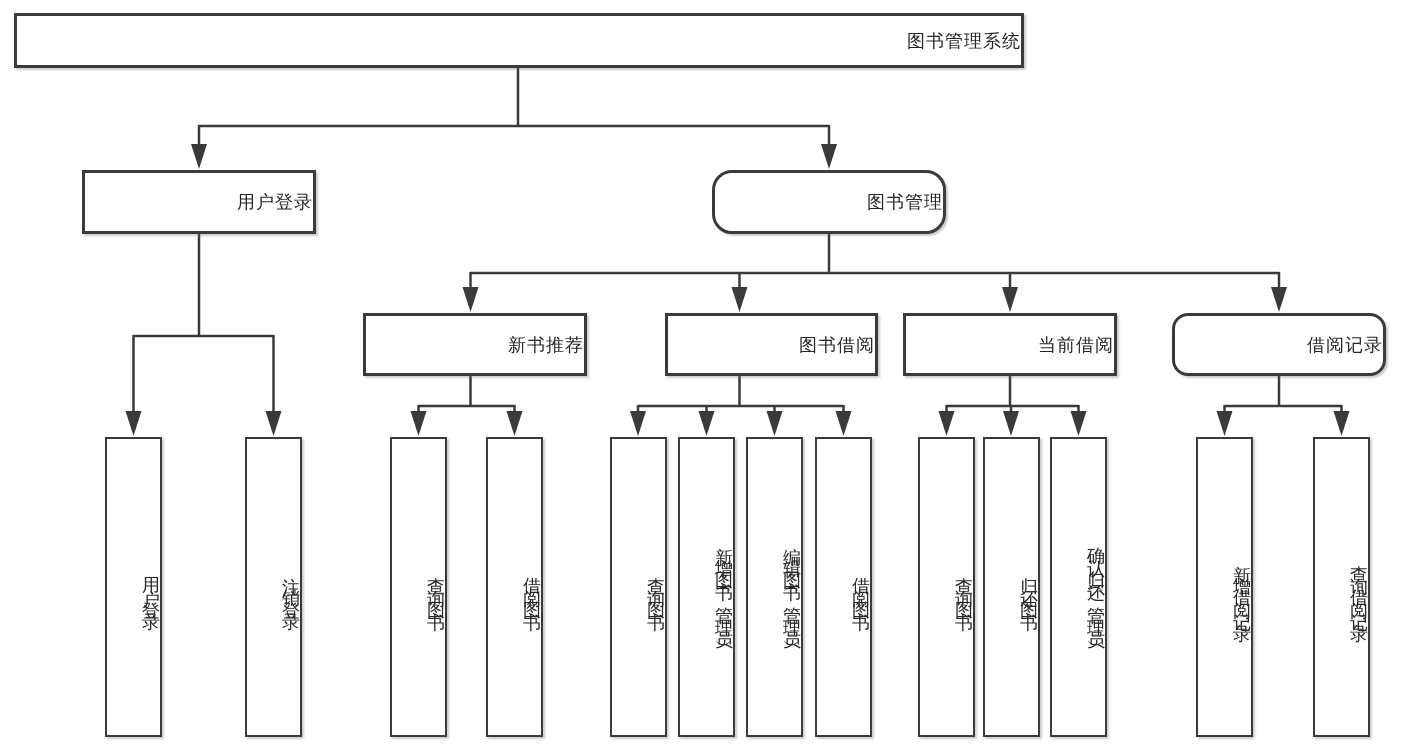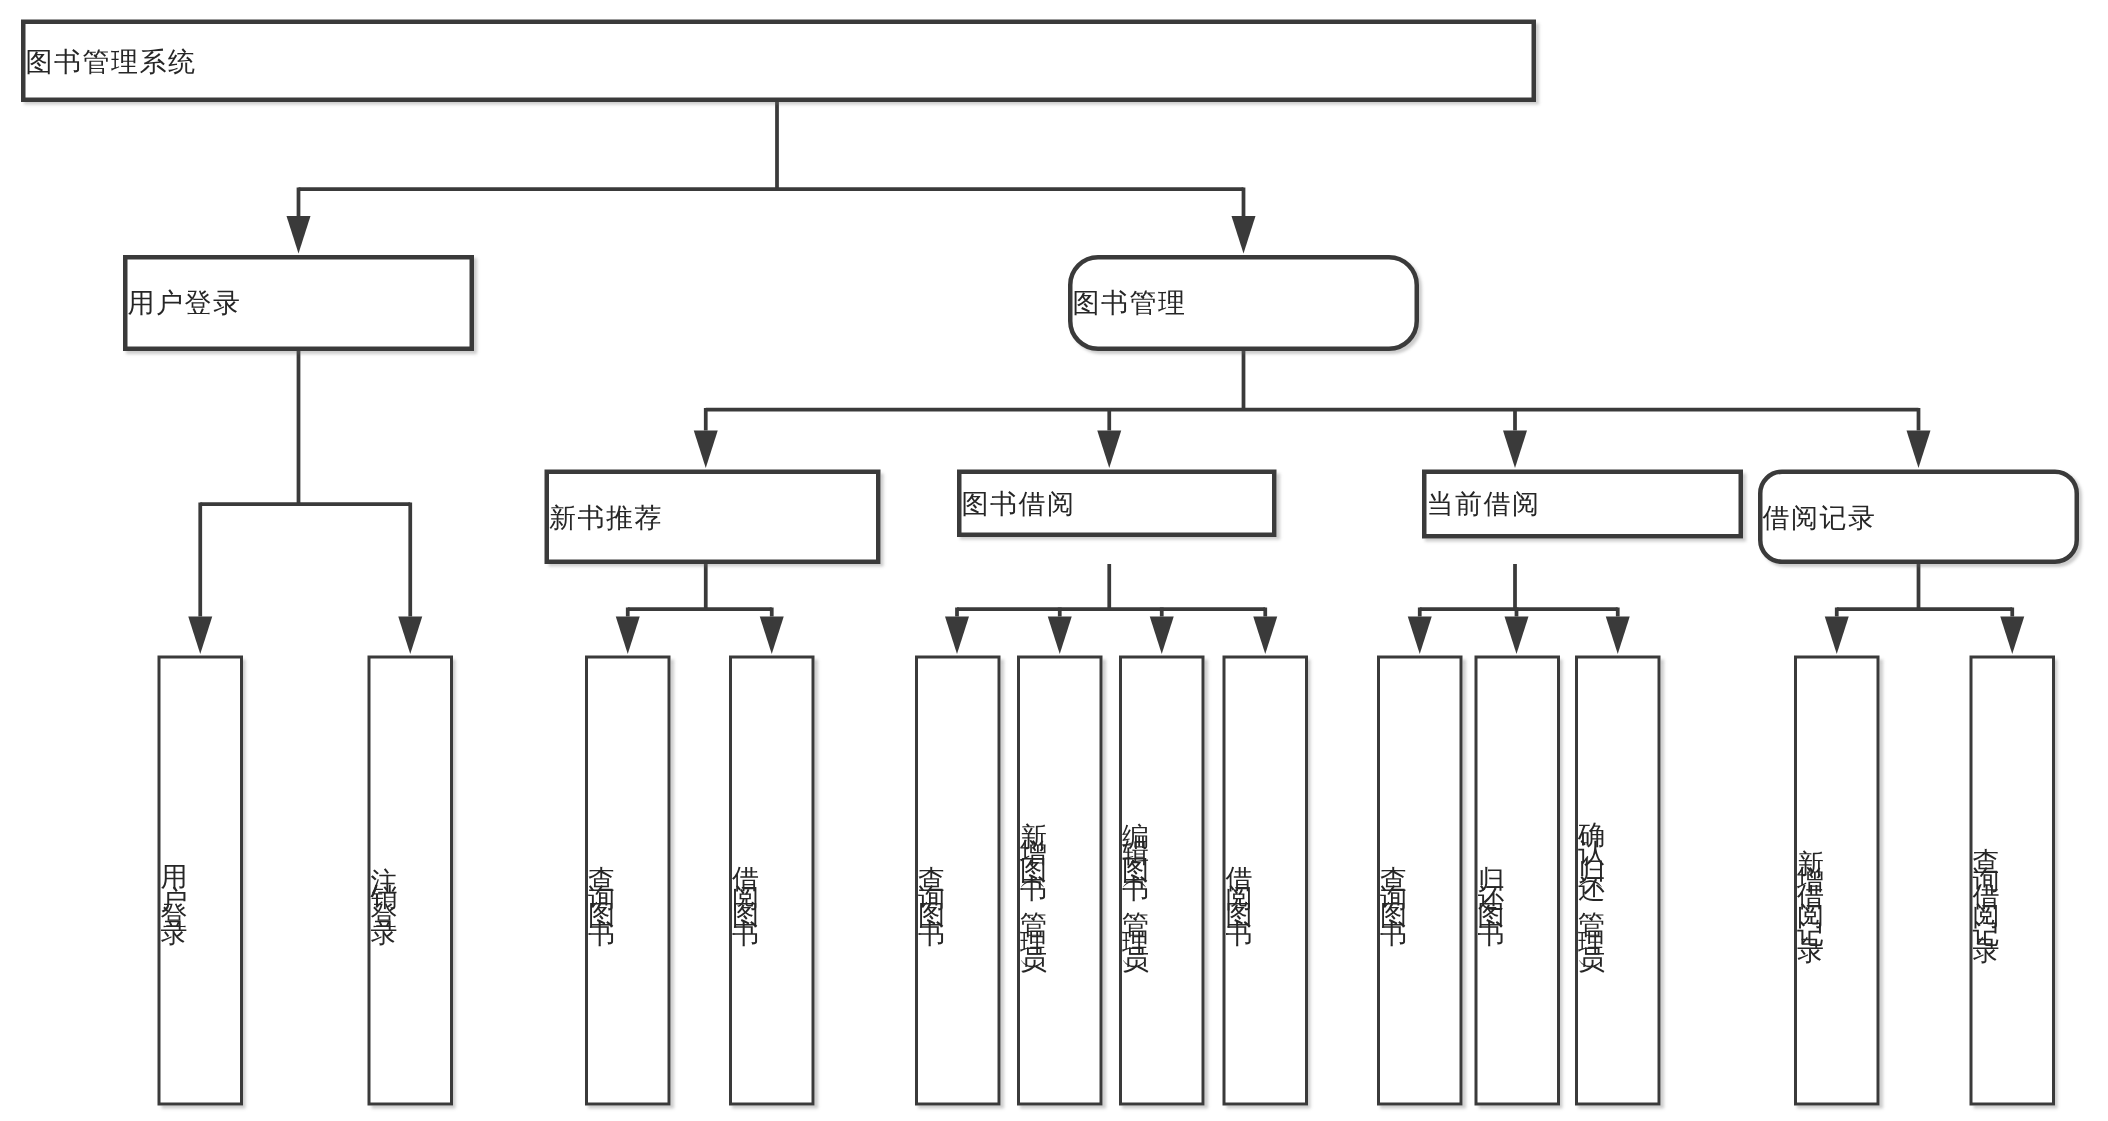--- a/index.html
+++ b/index.html
@@ -29,21 +29,21 @@
     pointer-events: none;
   }
   .connector line { stroke: var(--line, #3a3a3a); stroke-width: 2.5; }
   .connector .head { fill: var(--line, #3a3a3a); stroke: none; }
   .node {
     position: absolute;
     background: #fff;
     border: 3px solid var(--box-border, #3a3a3a);
     display: flex;
     align-items: center;
-    justify-content: flex-start;
+    justify-content: flex-end;
     box-shadow: 2px 2px 2px rgba(110,110,110,0.35);
   }
   .node .lbl {
     font-size: 18px;
     letter-spacing: 1px;
     color: var(--text);
     white-space: nowrap;
   }
   .leaf {
     border-width: 2.5px;
@@ -128,24 +128,24 @@
   <div class="node" style="left:82px; top:170px; width:234px; height:64px;">
     <span class="lbl">用户登录</span>
   </div>
   <div class="node" style="left:712px; top:170px; width:234px; height:64px;border-radius:20px;">
     <span class="lbl">图书管理</span>
   </div>
 
   <div class="node" style="left:363px; top:313px; width:224px; height:63px;">
     <span class="lbl">新书推荐</span>
   </div>
-  <div class="node" style="left:638px; top:313px; width:213px; height:45px;">
+  <div class="node" style="left:665px; top:313px; width:213px; height:63px;">
     <span class="lbl">图书借阅</span>
   </div>
-  <div class="node" style="left:948px; top:313px; width:214px; height:46px;">
+  <div class="node" style="left:903px; top:313px; width:214px; height:63px;">
     <span class="lbl">当前借阅</span>
   </div>
   <div class="node" style="left:1172px; top:313px; width:214px; height:63px;border-radius:16px;">
     <span class="lbl">借阅记录</span>
   </div>
 
   <div class="node leaf" style="left:105px; top:437px; width:57px; height:300px;">
     <span class="lbl">用户登录</span>
   </div>
   <div class="node leaf" style="left:245px; top:437px; width:57px; height:300px;">

